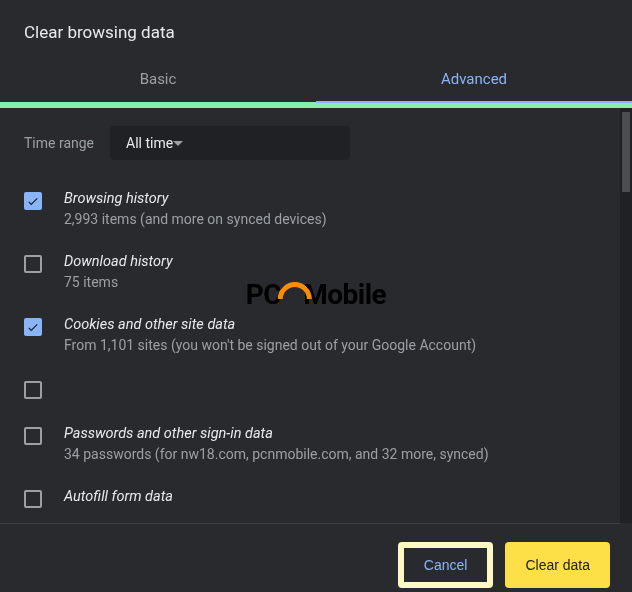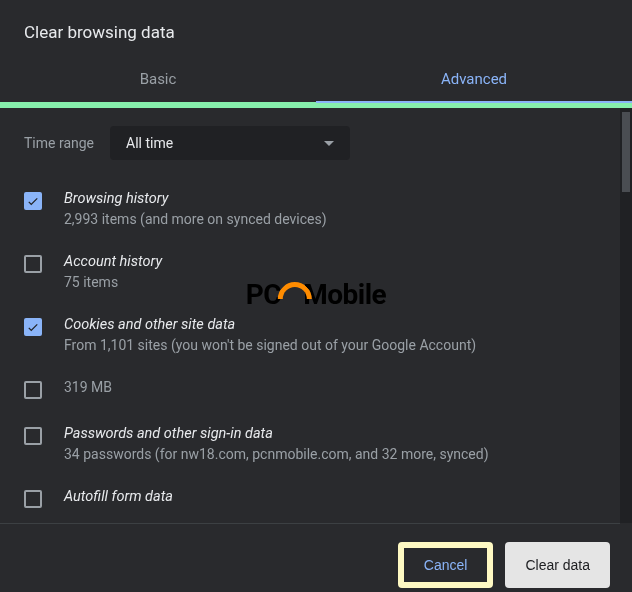--- a/index.html
+++ b/index.html
@@ -72,21 +72,21 @@
   font-size: 14px;
   color: #9aa0a6;
 }
 .select {
   background: #202124;
   border-radius: 4px;
   padding: 9px 16px;
   width: 240px;
   display: flex;
   align-items: center;
-  justify-content: space-between;
+  justify-content: flex-start;
   cursor: pointer;
 }
 .select-text {
   font-size: 14px;
   color: #e8eaed;
 }
 .caret {
   width: 0; height: 0;
   border-left: 5px solid transparent;
   border-right: 5px solid transparent;
@@ -144,21 +144,21 @@
   font-size: 14px;
   cursor: pointer;
   border: none;
 }
 .btn-cancel {
   background: transparent;
   border: 6px solid #fef9c3;
   color: #8ab4f8;
 }
 .btn-primary {
-  background: #e5e5e5;
+  background: #fde047;
   color: #202124;
 }
 .watermark {
   position: absolute;
   top: 278px; left: 50%;
   transform: translateX(-50%);
   pointer-events: none;
   font-size: 28px;
   font-weight: bold;
   color: #000;
@@ -210,39 +210,38 @@
             </svg>
           </div>
           <div class="opt-text">
             <div class="opt-title">Browsing history</div>
             <div class="opt-sub">2,993 items (and more on synced devices)</div>
           </div>
         </div>
         <div class="option-row">
           <div class="checkbox"></div>
           <div class="opt-text">
-            <div class="opt-title">Account history</div>
+            <div class="opt-title">Download history</div>
             <div class="opt-sub">75 items</div>
           </div>
         </div>
         <div class="option-row">
           <div class="checkbox checked">
             <svg viewBox="0 0 24 24">
               <path d="M9 16.2l-3.5-3.5L4 14.2l5 5 11-11-1.4-1.4z" fill="#202124"></path>
             </svg>
           </div>
           <div class="opt-text">
             <div class="opt-title">Cookies and other site data</div>
             <div class="opt-sub">From 1,101 sites (you won't be signed out of your Google Account)</div>
           </div>
         </div>
         <div class="option-row">
           <div class="checkbox"></div>
           <div class="opt-text">
-            <div class="opt-sub">319 MB</div>
           </div>
         </div>
         <div class="option-row">
           <div class="checkbox"></div>
           <div class="opt-text">
             <div class="opt-title">Passwords and other sign-in data</div>
             <div class="opt-sub">34 passwords (for nw18.com, pcnmobile.com, and 32 more, synced)</div>
           </div>
         </div>
         <div class="option-row">

